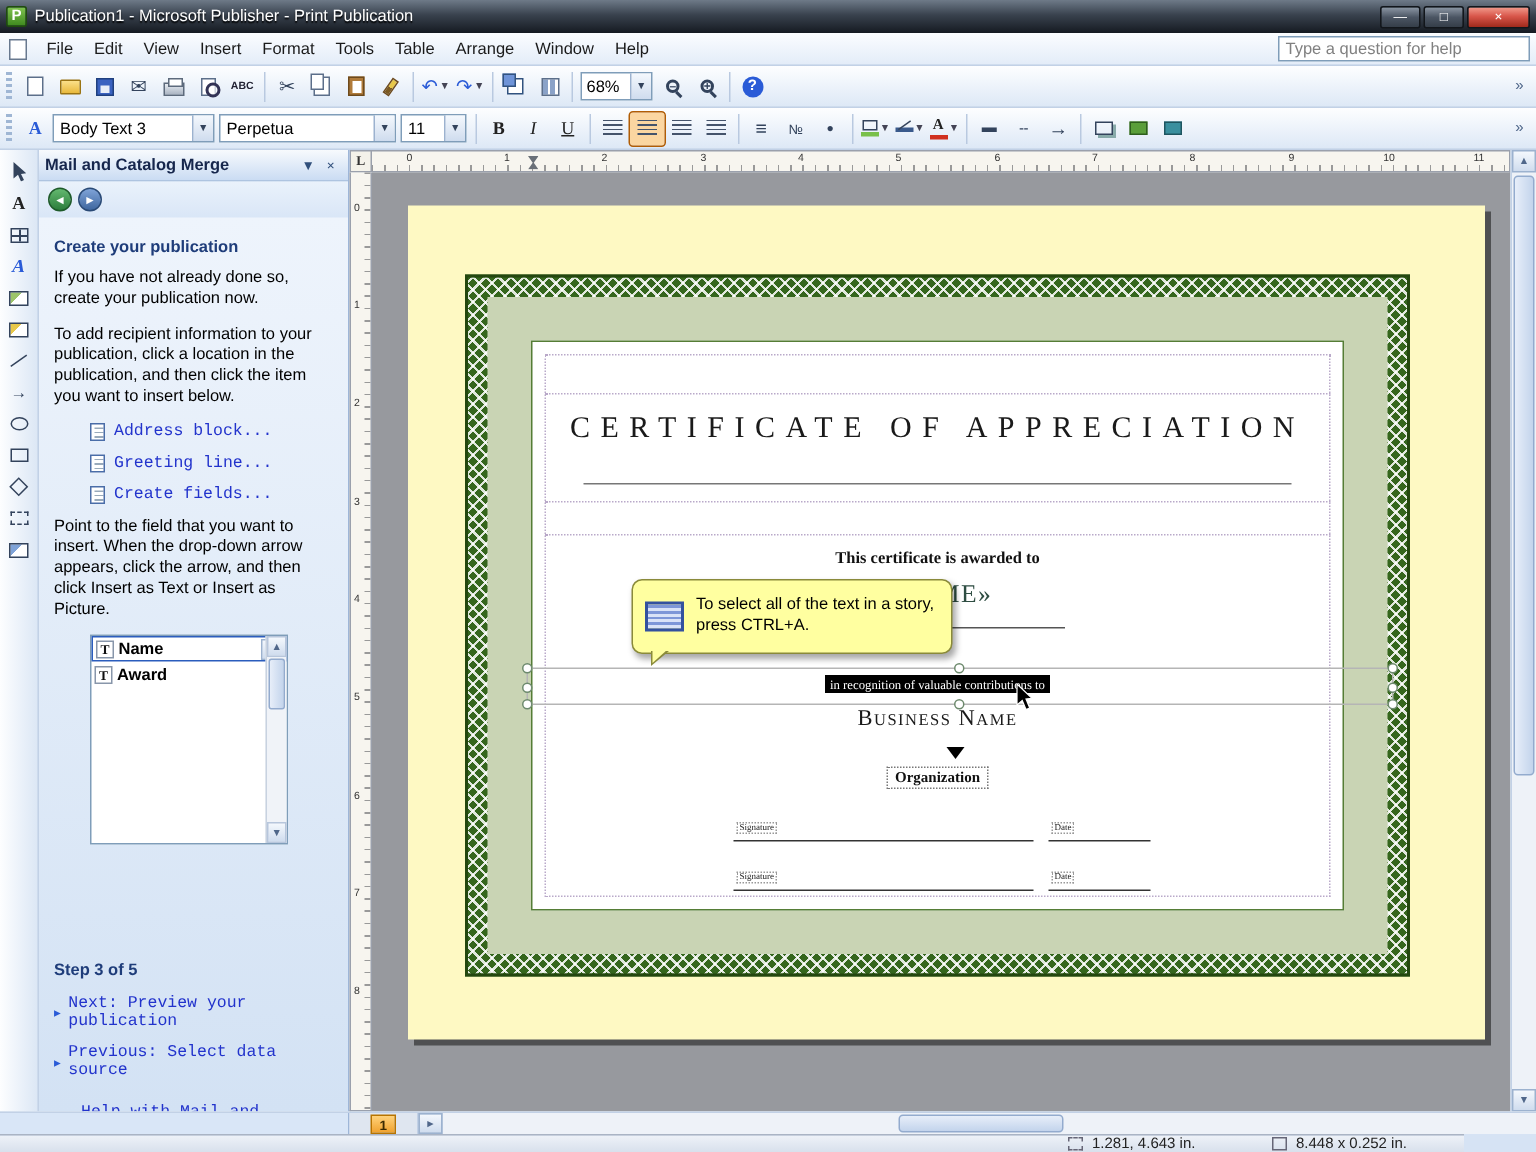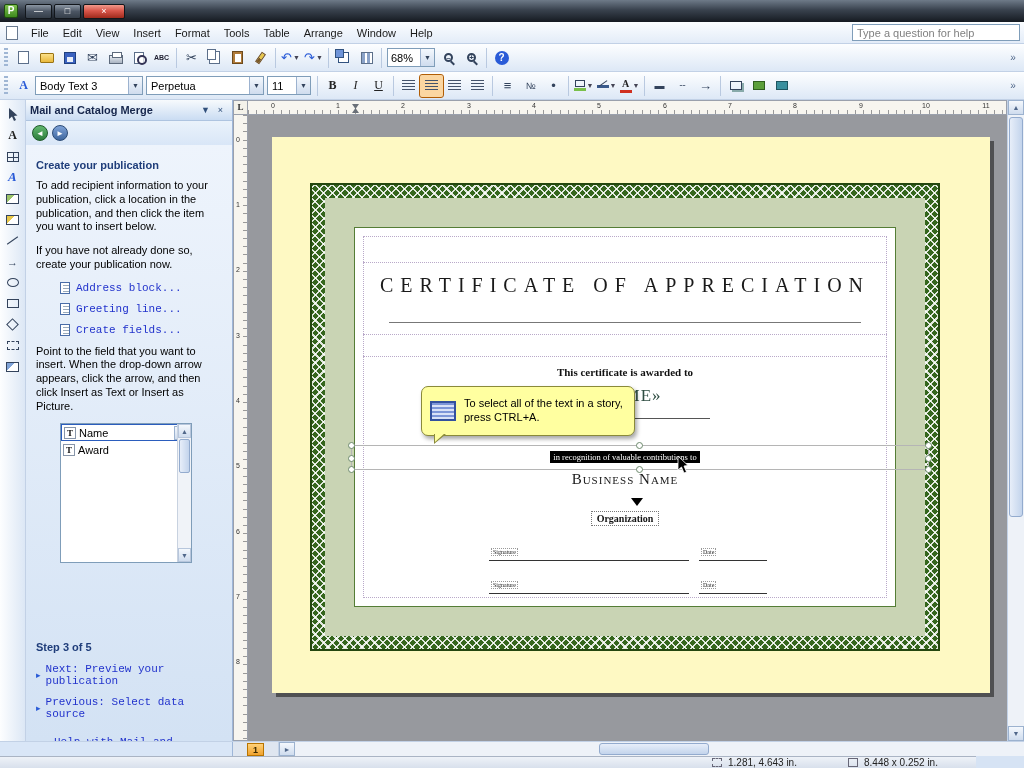--- a/index.html
+++ b/index.html
@@ -104,21 +104,21 @@
   .tp-para { color:#000; margin-bottom:10px; line-height:1.25; }
   .tp-link-row { display:flex; align-items:center; gap:6px; margin:0 0 9px 24px; }
   .tp-doclink-ic { width:10px; height:12px; background:#fff; border:1px solid #4a6da8; flex:none;
     background-image:repeating-linear-gradient(#9ab 0 1px, transparent 1px 3px); background-size:6px 8px; background-position:2px 2px; background-repeat:no-repeat; }
   .tp-link { color:#2233cc; cursor:pointer;font-family:Liberation Mono, monospace; }
   #fieldbox { width:132px; height:140px; background:#fff; border:1px solid #7f9db9; margin:4px 0 0 24px; position:relative; }
   .field-row { height:17px; display:flex; align-items:center; padding:0 2px; gap:3px; }
   .field-row.selected { border:1px solid #2b5dbd; }
   .t-ic { width:12px; height:12px; border:1px solid #8896aa; background:#fff; font-family:"Liberation Serif", serif;
     font-weight:bold; font-size:9px; text-align:center; line-height:11px; color:#111; flex:none; }
-  .field-label { flex:1; }
+  .field-label { flex:1;font-weight:bold; }
   .field-drop { width:14px; height:14px; background:linear-gradient(#f4f8fd,#cfdcee); border:1px solid #9cb2cf; font-size:7px;
     display:flex; align-items:center; justify-content:center; color:#33435c; }
   #fieldbox .sb { position:absolute; right:0; top:0; width:14px; height:100%; background:#f0f3f8; border-left:1px solid #c8d2e0; }
   #fieldbox .sb .sbtn { height:14px; font-size:7px; color:#50678a; text-align:center; line-height:14px; background:linear-gradient(#f4f8fd,#cfdcee); border:1px solid #b7c6dc; }
   #fieldbox .sb .sbtn.dn { position:absolute; bottom:0; width:100%; }
   #fieldbox .sb .thumb { position:absolute; top:15px; left:1px; width:11px; height:34px; background:linear-gradient(90deg,#e7eef9,#c3d4ec); border:1px solid #93abce; border-radius:2px; }
   .tp-step { font-weight:bold; color:#1f3d7a; margin:78px 0 10px 0; }
   .tp-navlink { display:flex; align-items:center; gap:5px; margin-bottom:9px; }
   .tri { color:#2a5bd7; font-size:9px; }
   .tp-help-row { display:flex; align-items:center; gap:5px; margin-top:16px; }
@@ -219,20 +219,21 @@
   #tip-ic { width:26px; height:20px; border:2px solid #33519e; background:repeating-linear-gradient(#7d96d8 0 2px, #d9e2f7 2px 4px); flex:none; }
   #tip-text { font-size:11px; color:#000; line-height:1.25; }
 
   #mouse-cursor { position:absolute; left:322px; top:228px; z-index:6; }
 </style>
 </head>
 <body>
 
 <div id="titlebar">
   <div id="app-icon">P</div>
+  <div id="titletext">Publication1 - Microsoft Publisher - Print Publication</div>
   <div class="winbtn min">—</div>
   <div class="winbtn max">□</div>
   <div class="winbtn close">×</div>
 </div>
 
 <div id="menubar">
   <div class="doc-ic"></div>
   <div class="menu-item">File</div>
   <div class="menu-item">Edit</div>
   <div class="menu-item">View</div>
@@ -462,22 +463,22 @@
       <span id="tp-title">Mail and Catalog Merge</span>
       <div class="tp-hbtn">▼</div>
       <div class="tp-hbtn">×</div>
     </div>
     <div id="tp-navrow">
       <div class="nav-circle nav-back">◄</div>
       <div class="nav-circle nav-fwd">►</div>
     </div>
     <div id="tp-content">
       <div class="tp-heading">Create your publication</div>
+      <div class="tp-para">If you have not already done so, create your publication now.</div>
       <div class="tp-para">To add recipient information to your publication, click a location in the publication, and then click the item you want to insert below.</div>
-      <div class="tp-para">If you have not already done so, create your publication now.</div>
       <div class="tp-link-row">
         <div class="tp-doclink-ic"></div>
         <span class="tp-link">Address block...</span>
       </div>
       <div class="tp-link-row">
         <div class="tp-doclink-ic"></div>
         <span class="tp-link">Greeting line...</span>
       </div>
       <div class="tp-link-row">
         <div class="tp-doclink-ic"></div>

